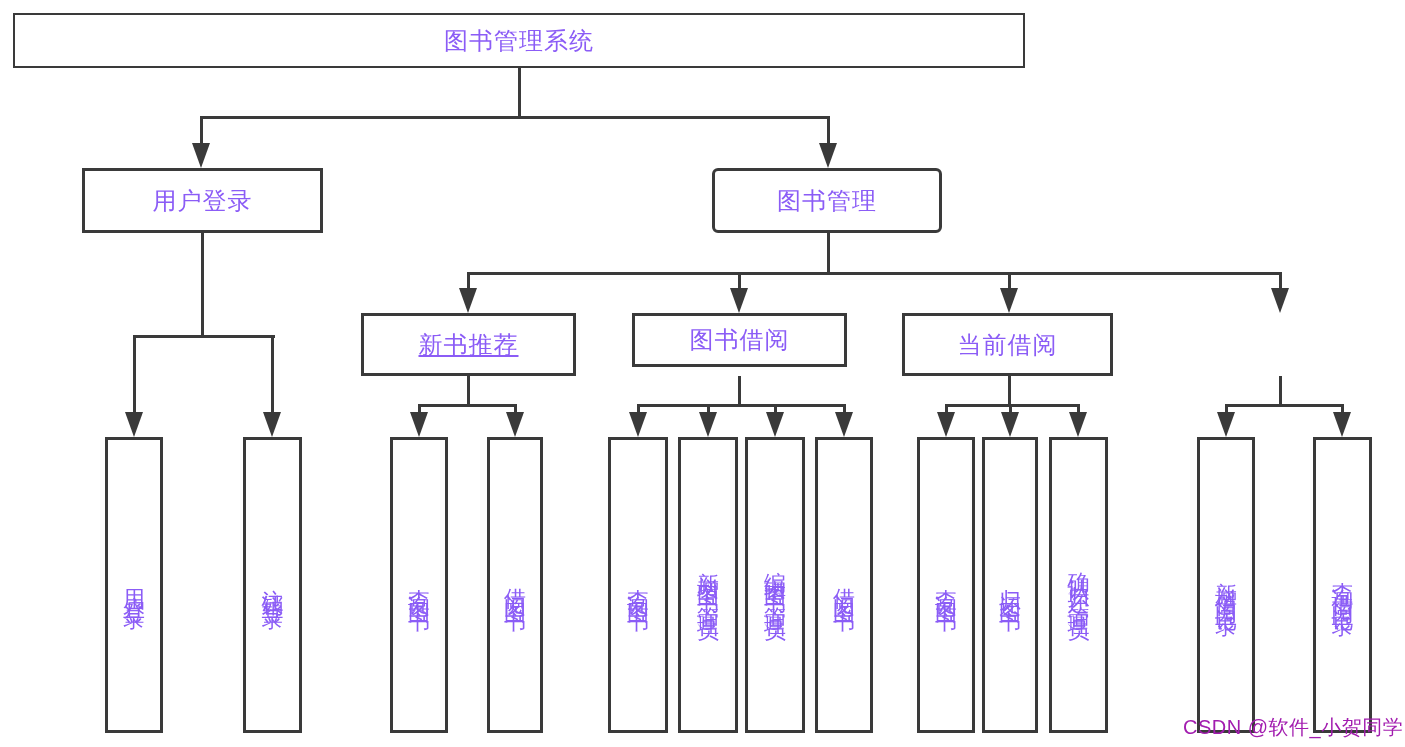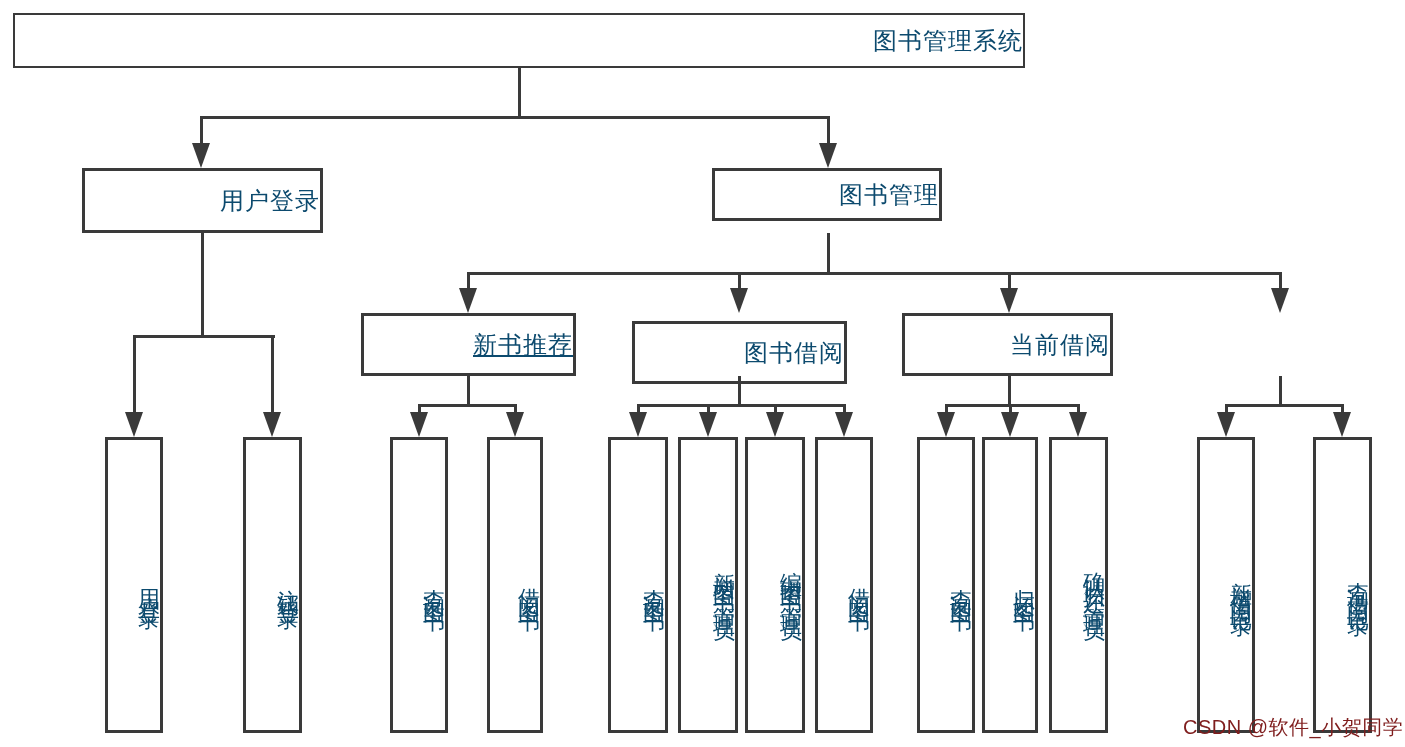--- a/index.html
+++ b/index.html
@@ -11,22 +11,22 @@
     height: 747px;
     background: #ffffff;
     overflow: hidden;
   }
   .node {
     position: absolute;
     background: #ffffff;
     border: 3px solid #3a3a3a;
     display: flex;
     align-items: center;
-    justify-content: flex-end;
-    color: #0c4a6e;
+    justify-content: center;
+    color: #8b5cf6;
     font-size: 24px;
     letter-spacing: 1px;
     white-space: nowrap;
   }
   .node.root { border-width: 2.5px; }
   .node.leaf { font-size: 22px; }
   .vtext {
     writing-mode: vertical-lr;
     text-orientation: mixed;
     letter-spacing: 7px;
@@ -39,21 +39,21 @@
     position: absolute;
     width: 0; height: 0;
     border-left: 9px solid transparent;
     border-right: 9px solid transparent;
     border-top: 25px solid #3a3a3a;
   }
   .watermark {
     position: absolute;
     left: 1183px;
     top: 714px;
-    color: #7f1d1d;
+    color: #a21caf;
     font-size: 20px;
     letter-spacing: 0.5px;
     z-index: 10;
     white-space: nowrap;
   }
 </style>
 </head>
 <body>
 
 <div class="canvas">
@@ -65,21 +65,21 @@
   <div class="vline" style="left:517.5px; top:68px;  height:51px;"></div>
   <div class="hline" style="left:199.5px; top:116px; width:630px;"></div>
   <div class="vline" style="left:199.5px; top:116px; height:28px;"></div>
   <div class="arrow" style="left:192px;  top:143px;"></div>
   <div class="vline" style="left:826.5px; top:116px; height:28px;"></div>
   <div class="arrow" style="left:819px;  top:143px;"></div>
 
   <div class="node" style="left:82px; top:168px; width:241px; height:65px;">
     <span>用户登录</span>
   </div>
-  <div class="node" style="left:712px; top:168px; width:230px; height:53px;">
+  <div class="node" style="left:712px; top:168px; width:230px; height:65px;border-radius:6px;">
     <span>图书管理</span>
   </div>
 
   <div class="vline" style="left:200.5px; top:233px; height:105px;"></div>
   <div class="hline" style="left:132.5px; top:335px; width:142px;"></div>
   <div class="vline" style="left:132.5px; top:335px; height:78px;"></div>
   <div class="arrow" style="left:125px; top:412px;"></div>
   <div class="vline" style="left:270.5px; top:335px; height:78px;"></div>
   <div class="arrow" style="left:263px; top:412px;"></div>
 
@@ -90,21 +90,21 @@
   <div class="vline" style="left:737.5px;  top:272px; height:17px;"></div>
   <div class="arrow" style="left:730px;  top:288px;"></div>
   <div class="vline" style="left:1007.5px; top:272px; height:17px;"></div>
   <div class="arrow" style="left:1000px; top:288px;"></div>
   <div class="vline" style="left:1278.5px; top:272px; height:17px;"></div>
   <div class="arrow" style="left:1271px; top:288px;"></div>
 
   <div class="node" style="left:361px; top:313px; width:215px; height:63px;text-decoration:underline;">
     <span>新书推荐</span>
   </div>
-  <div class="node" style="left:632px; top:321px; width:215px; height:63px;">
+  <div class="node" style="left:632px; top:313px; width:215px; height:54px;">
     <span>图书借阅</span>
   </div>
   <div class="node" style="left:902px; top:313px; width:211px; height:63px;">
     <span>当前借阅</span>
   </div>
 
   <div class="vline" style="left:466.5px;  top:376px; height:31px;"></div>
   <div class="vline" style="left:737.5px;  top:376px; height:31px;"></div>
   <div class="vline" style="left:1007.5px; top:376px; height:31px;"></div>
   <div class="vline" style="left:1278.5px; top:376px; height:31px;"></div>

